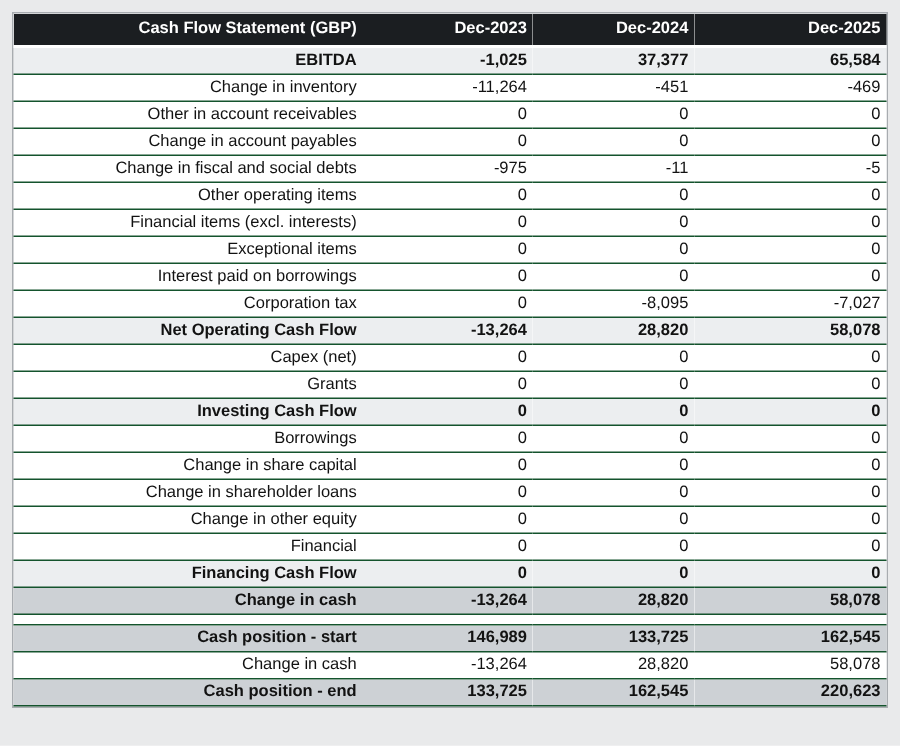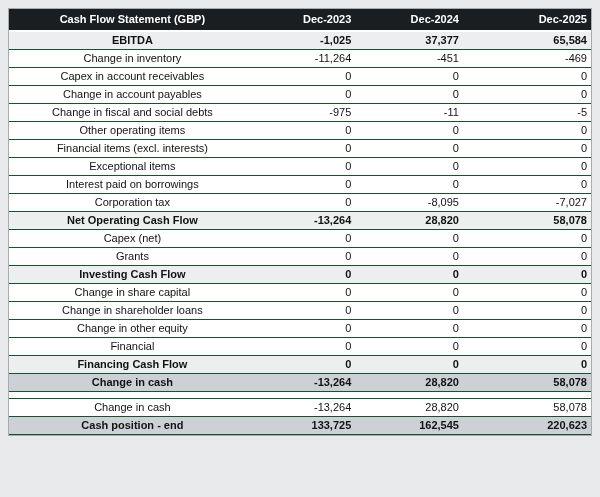--- a/index.html
+++ b/index.html
@@ -45,21 +45,21 @@
     overflow: hidden;
   }
   thead th {
     background: var(--header-bg, #1b1e21);
     color: var(--header-text, #ffffff);
     font-weight: bold;
     height: 21px;
     line-height: 21px;
     border-bottom: 2px solid #ffffff;
   }
-  .label { text-align: center; padding-left: 18px; }
+  .label { text-align: right; padding-left: 18px; }
   .num { text-align: right; padding-right: 4px; }
   tbody tr { border-bottom: 1px solid #14532d; }
   tbody tr.normal td { background: #ffffff; font-weight: normal; }
   tbody tr.subtotal td {
     background: var(--subtotal-bg, #eceef0);
     font-weight: bold;
   }
   tbody tr.highlight td {
     background: var(--highlight-bg, #cdd1d5);
     font-weight: bold;
@@ -98,21 +98,21 @@
     <td class="num">37,377</td>
     <td class="num">65,584</td>
   </tr>
           <tr class="normal">
     <td class="label">Change in inventory</td>
     <td class="num">-11,264</td>
     <td class="num">-451</td>
     <td class="num">-469</td>
   </tr>
           <tr class="normal">
-    <td class="label">Capex in account receivables</td>
+    <td class="label">Other in account receivables</td>
     <td class="num">0</td>
     <td class="num">0</td>
     <td class="num">0</td>
   </tr>
           <tr class="normal">
     <td class="label">Change in account payables</td>
     <td class="num">0</td>
     <td class="num">0</td>
     <td class="num">0</td>
   </tr>
@@ -165,20 +165,26 @@
     <td class="num">0</td>
   </tr>
           <tr class="normal">
     <td class="label">Grants</td>
     <td class="num">0</td>
     <td class="num">0</td>
     <td class="num">0</td>
   </tr>
           <tr class="subtotal">
     <td class="label">Investing Cash Flow</td>
+    <td class="num">0</td>
+    <td class="num">0</td>
+    <td class="num">0</td>
+  </tr>
+          <tr class="normal">
+    <td class="label">Borrowings</td>
     <td class="num">0</td>
     <td class="num">0</td>
     <td class="num">0</td>
   </tr>
           <tr class="normal">
     <td class="label">Change in share capital</td>
     <td class="num">0</td>
     <td class="num">0</td>
     <td class="num">0</td>
   </tr>
@@ -208,20 +214,26 @@
   </tr>
           <tr class="highlight">
     <td class="label">Change in cash</td>
     <td class="num">-13,264</td>
     <td class="num">28,820</td>
     <td class="num">58,078</td>
   </tr>
           <tr class="spacer">
             <td colspan="4"></td>
           </tr>
+          <tr class="highlight">
+    <td class="label">Cash position - start</td>
+    <td class="num">146,989</td>
+    <td class="num">133,725</td>
+    <td class="num">162,545</td>
+  </tr>
           <tr class="normal">
     <td class="label">Change in cash</td>
     <td class="num">-13,264</td>
     <td class="num">28,820</td>
     <td class="num">58,078</td>
   </tr>
           <tr class="highlight">
     <td class="label">Cash position - end</td>
     <td class="num">133,725</td>
     <td class="num">162,545</td>

